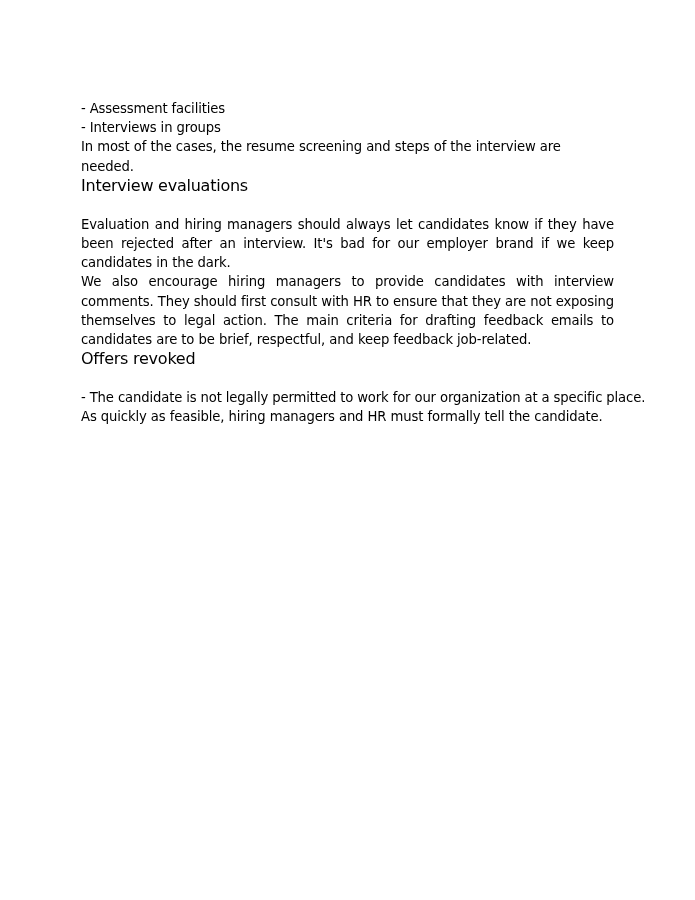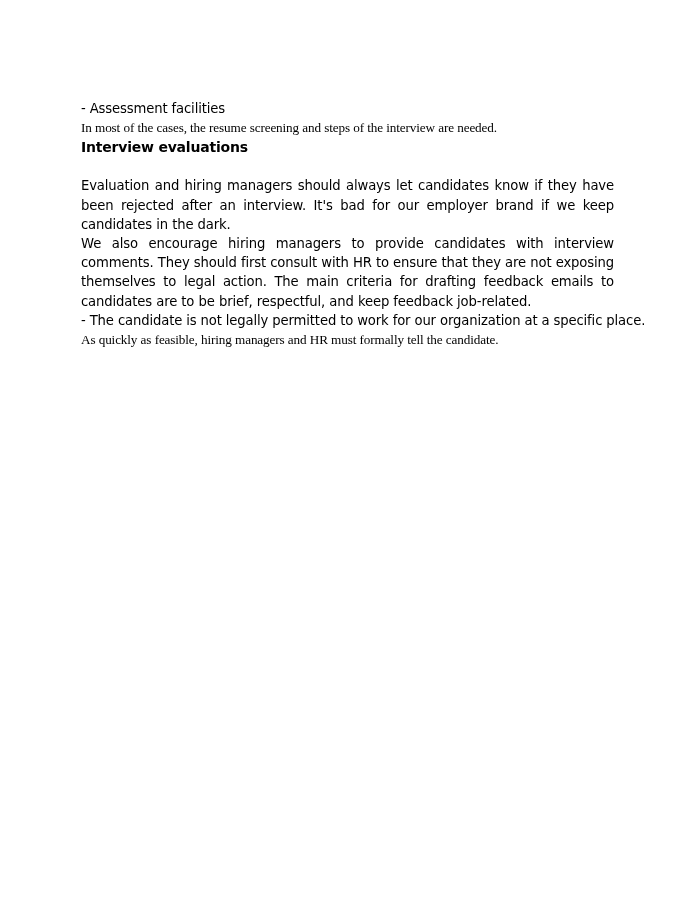--- a/index.html
+++ b/index.html
@@ -37,21 +37,20 @@
     font-size: 13.2px;
     line-height: 19.2px;
     text-align: justify;
     text-justify: inter-word;
     margin: 0;
     letter-spacing: -0.01em;
     word-spacing: 0.01em;
   }
   .para-left {
     text-align: left;
-    font-family: Liberation Serif, serif;
   }
   .list {
     margin: 0;
     padding: 0;
     list-style: none;
   }
   .list li {
     font-size: 13.2px;
     line-height: 19.2px;
     margin: 0;
@@ -59,49 +58,51 @@
     text-align: left;
     letter-spacing: -0.01em;
     white-space: nowrap;
   }
   .list li.wrap {
     white-space: normal;
     text-align: justify;
     text-justify: inter-word;
   }
   h2.heading {
-    font-size: 14px;
+    font-size: 16px;
     line-height: 20px;
-    font-weight: bold;
+    font-weight: normal;
     margin: 0 0 19px 0;
     padding: 0;
     letter-spacing: -0.015em;
   }
   .spacer-heading {
     margin-top: 24px;
   }
 </style>
 </head>
 <body>
 
 <div class="page">
   <div class="content">
 
     <ul class="list block">
       <li>- Assessment facilities</li>
+      <li>- Interviews in groups</li>
     </ul>
 
     <p class="para para-left block">In most of the cases, the resume screening and steps of the interview are needed.</p>
 
     <h2 class="heading spacer-heading">Interview evaluations</h2>
 
     <p class="para block">Evaluation and hiring managers should always let candidates know if they have been rejected after an interview. It's bad for our employer brand if we keep candidates in the dark.</p>
 
     <p class="para block">We also encourage hiring managers to provide candidates with interview comments. They should first consult with HR to ensure that they are not exposing themselves to legal action. The main criteria for drafting feedback emails to candidates are to be brief, respectful, and keep feedback job-related.</p>
 
+    <h2 class="heading spacer-heading">Offers revoked</h2>
 
 
     <ul class="list block">
       <li>- The candidate is not legally permitted to work for our organization at a specific place.</li>
     </ul>
 
     <p class="para para-left block">As quickly as feasible, hiring managers and HR must formally tell the candidate.</p>
 
   </div>
 </div>

